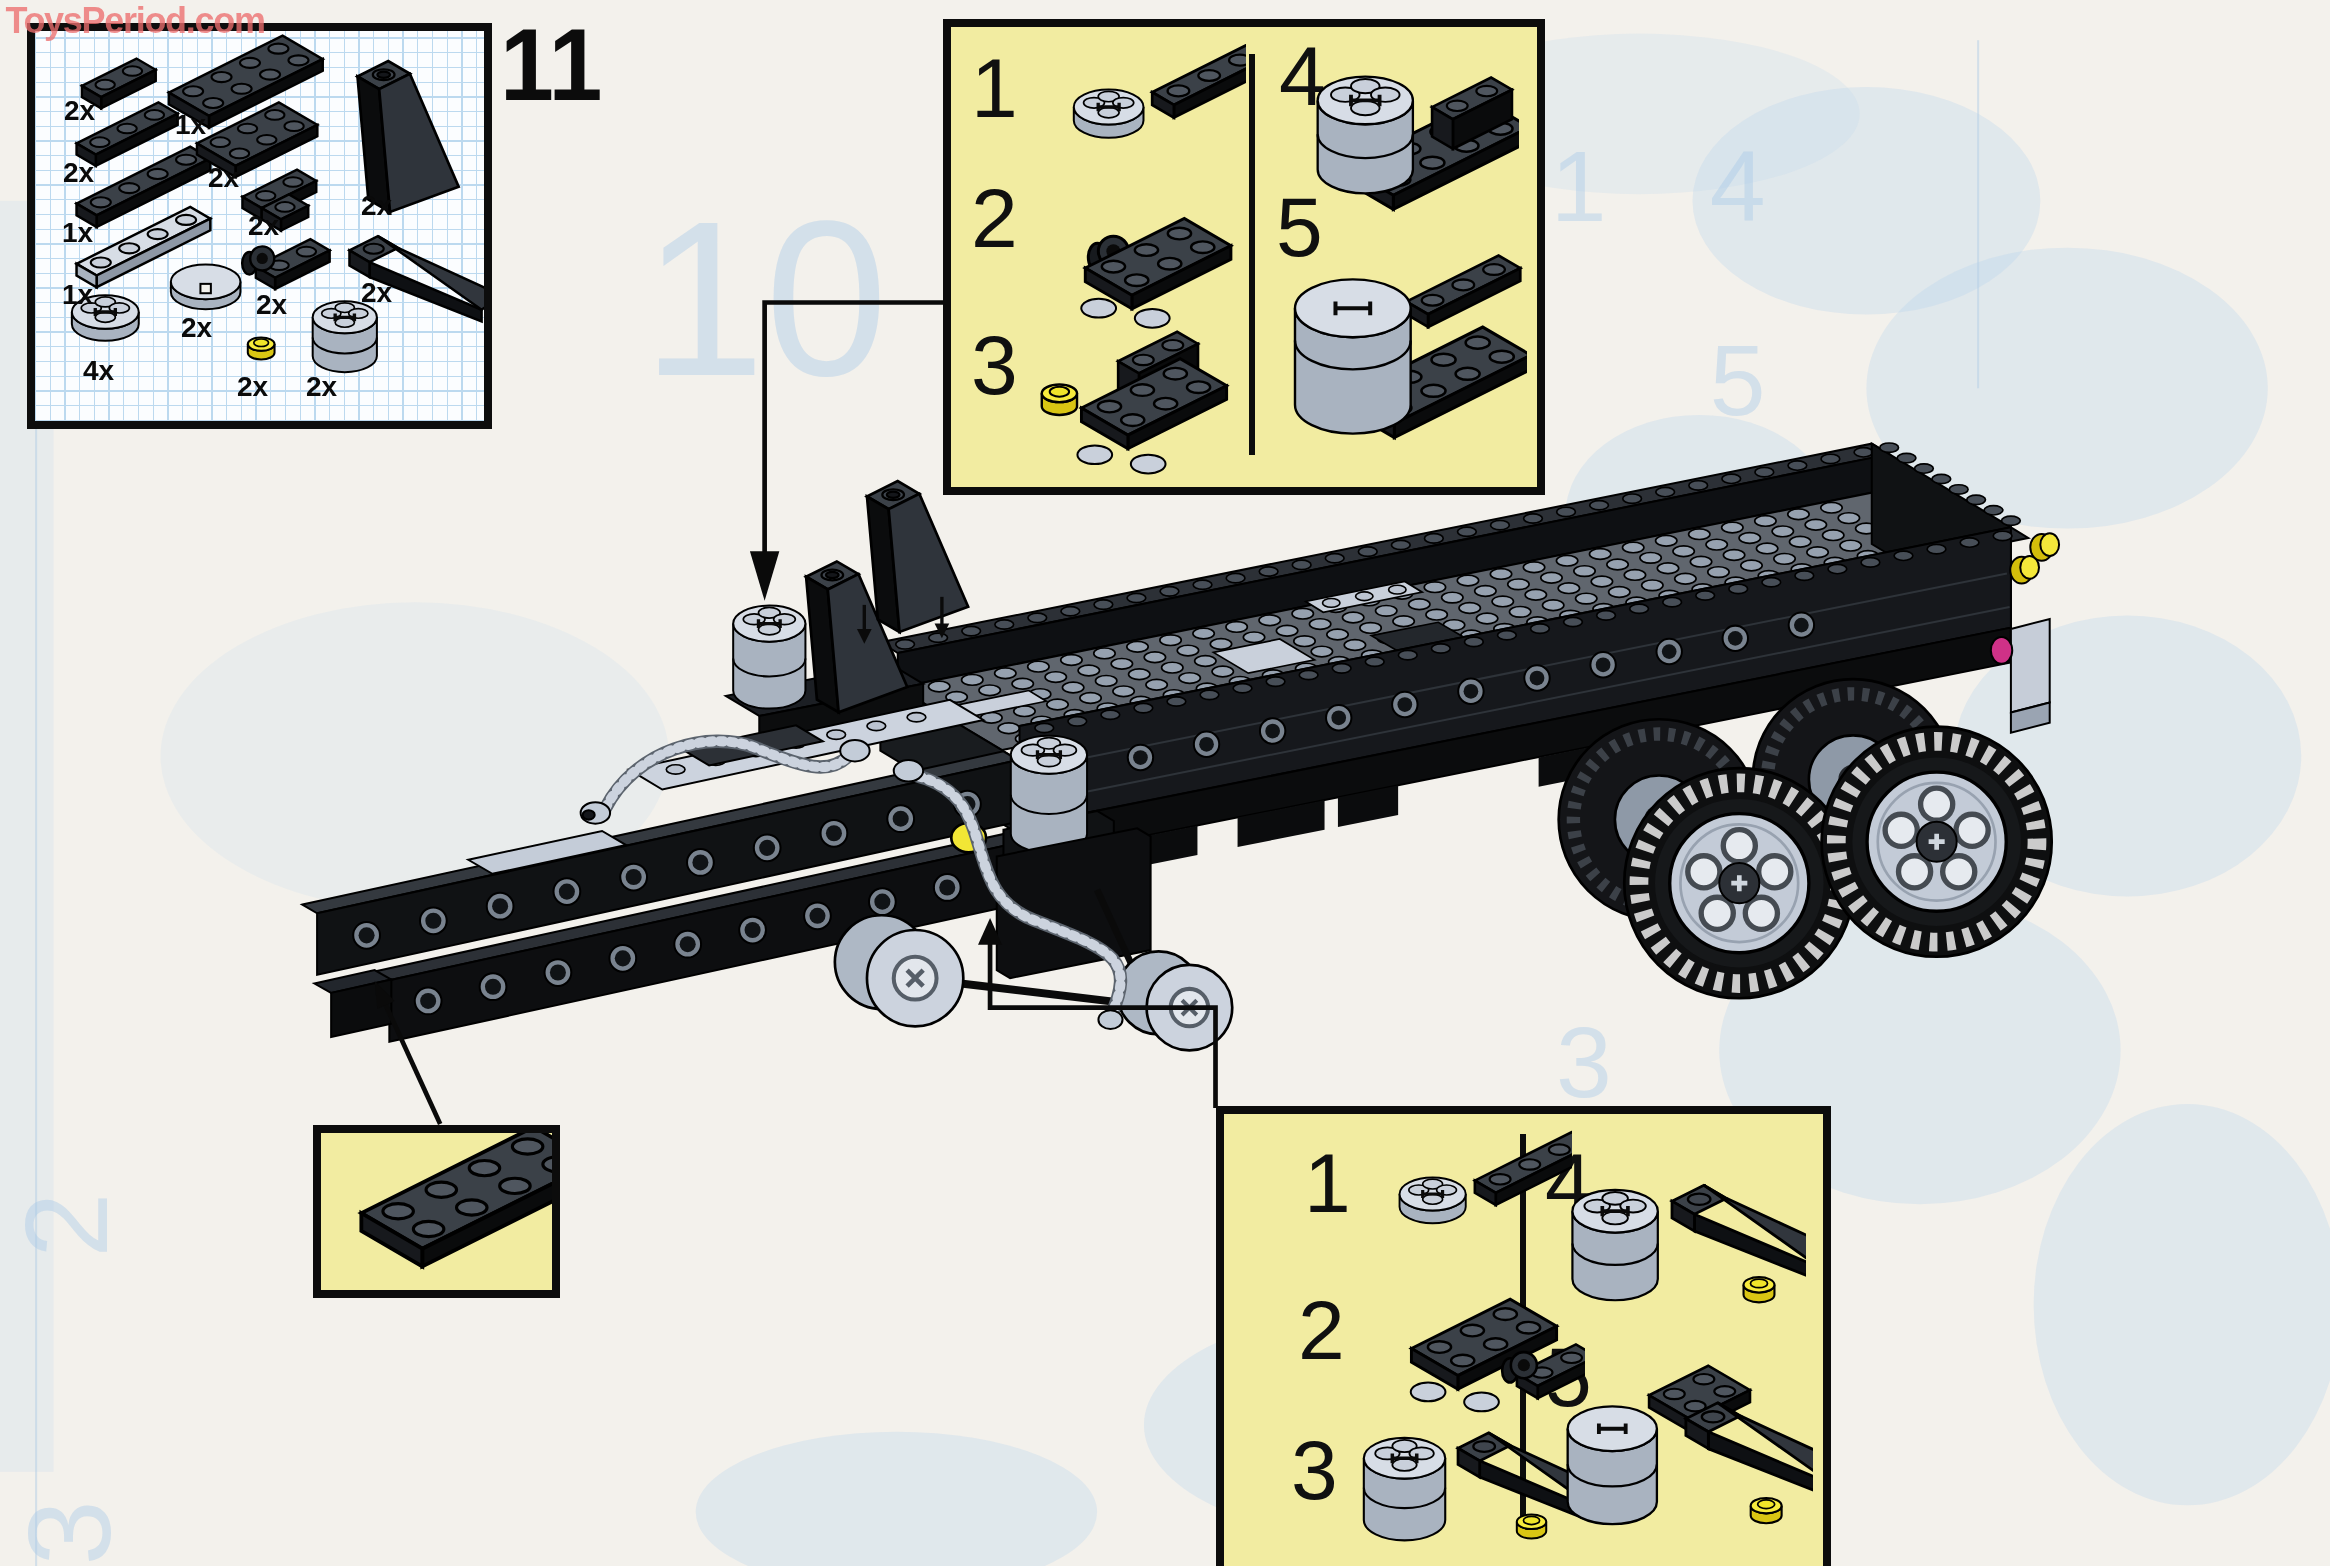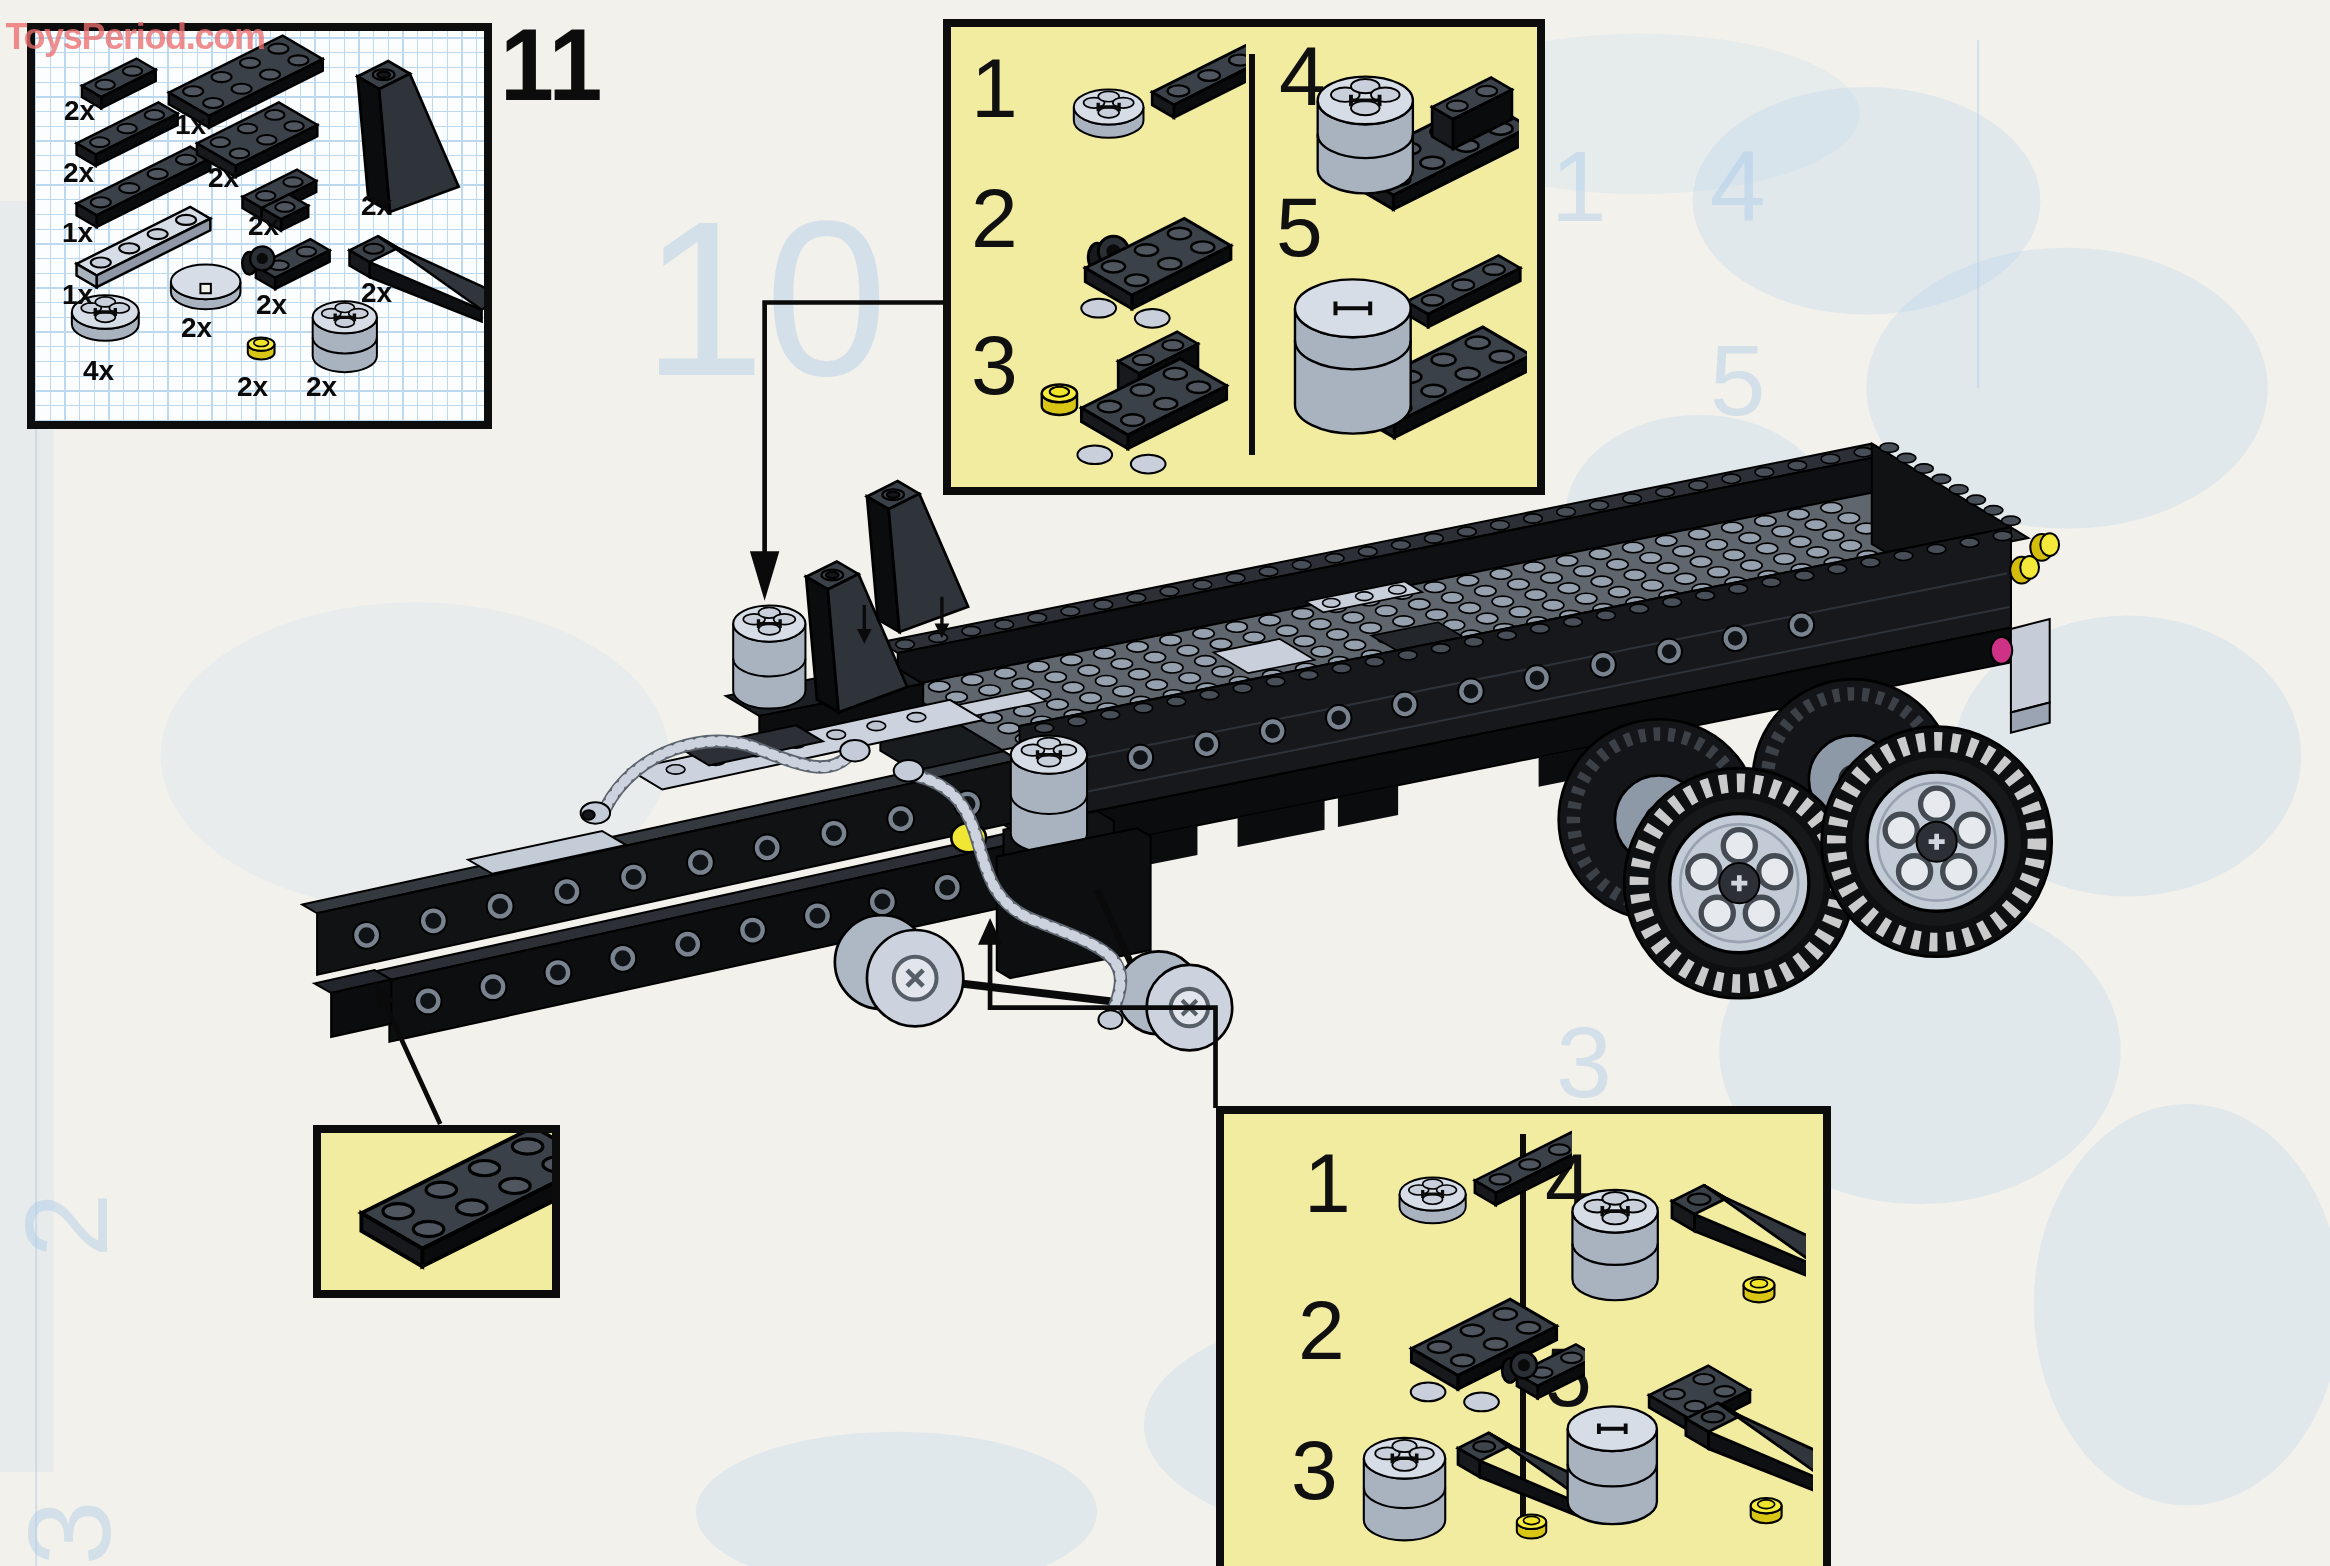--- a/index.html
+++ b/index.html
@@ -1,20 +1,20 @@
 <!DOCTYPE html>
 <html style="font-size:10.7px"><head>
 <meta charset="utf-8">
 <style>
   html,body{margin:0;padding:0;background:#e8e6e0;}
   .page{position:relative;width:2330px;height:1567px;background:#f3f1ec;overflow:hidden;
         font-family:"Liberation Sans",sans-serif;}
   svg{display:block}
   .layer{position:absolute;left:0;top:0;width:2330px;height:1567px;pointer-events:none;}
-  .watermark{position:absolute;left:5.4px;top:16px;font-weight:700;font-size:36px;letter-spacing:-1.3px;
+  .watermark{position:absolute;left:5.4px;top:0px;font-weight:700;font-size:36px;letter-spacing:-1.3px;
              color:rgba(236,110,110,0.78);z-index:40;}
   .step-number{position:absolute;left:500px;top:6.7px;font-weight:800;font-size:102px;
                transform:scaleX(.95);transform-origin:left top;color:#0c0c0c;z-index:30;}
   .parts-box{position:absolute;left:27px;top:23.4px;width:449px;height:390px;border:8.7px solid #0d0d0d;
              background-color:#fbfdff;z-index:20;
              background-image:
                repeating-linear-gradient(0deg,#bcd9ef 0 1.3px,transparent 1.3px 14.7px),
                repeating-linear-gradient(90deg,#bcd9ef 0 1.3px,transparent 1.3px 14.7px);}
   .qty{position:absolute;font-weight:600;font-size:28px;color:#0a0a0a;z-index:5;}
   .callout{position:absolute;background:#f2eca1;border:8.7px solid #0c0c0c;z-index:20;}

